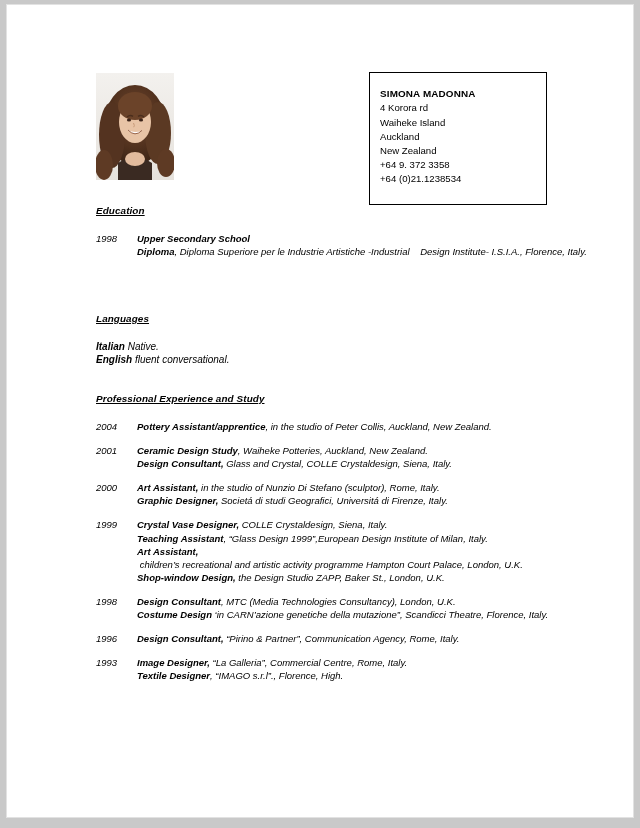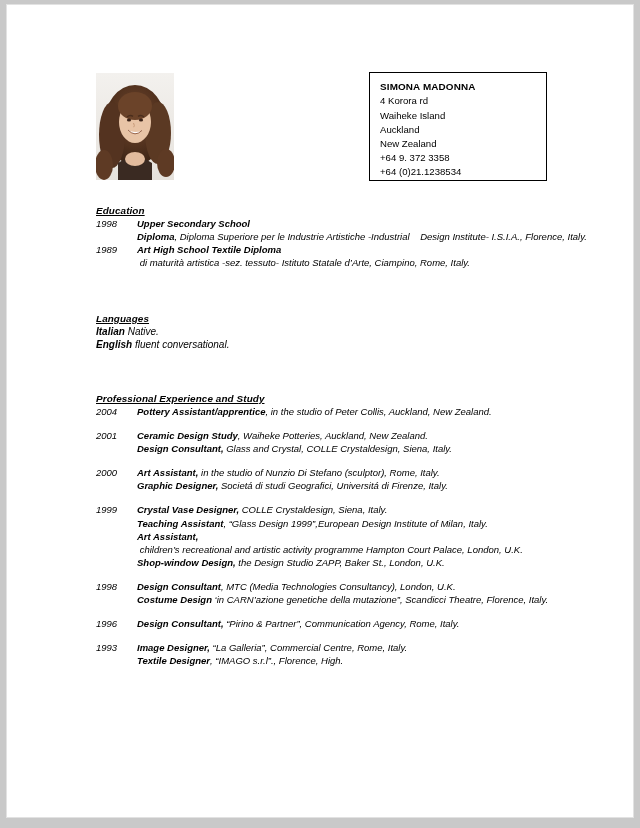--- a/index.html
+++ b/index.html
@@ -44,24 +44,24 @@
     background: #efece8;
     overflow: hidden;
   }
   .photo svg { display: block; }
 
   .contact-box {
     position: absolute;
     left: 362px;
     top: 67px;
     width: 178px;
-    height: 109px;
+    height: 133px;
     border: 1px solid #000000;
     box-sizing: border-box;
-    padding: 7px 0 0 10px;
+    padding: 14px 0 0 10px;
   }
   .contact-line {
     font-size: 9.6px;
     line-height: 14.2px;
     color: #000;
     white-space: pre;
   }
   .contact-name {
     font-weight: bold;
     font-size: 9.9px;
@@ -79,21 +79,21 @@
 
   .section-title {
     font-size: 9.9px;
     font-weight: bold;
     text-decoration: underline;
     color: #000;
     letter-spacing: 0.1px;
     margin: 0 0 0 0;
   }
 
-  .rows { margin-top: 1px; }
+  .rows { margin-top: 16px; }
 
   .row {
     display: flex;
     align-items: flex-start;
   }
   .row-year {
     width: 41px;
     flex: 0 0 41px;
     font-size: 9.5px;
     line-height: 13.1px;
@@ -176,26 +176,20 @@
 
   <div class="section" id="sec-education">
     <div class="section-title">Education</div>
     <div class="rows" id="edu-rows">
         <div class="row">
           <div class="row-year">1998</div>
           <div class="row-body">
             <p><b>Upper Secondary School Diploma</b><span class="wide-gap">, Diploma Superiore per le Industrie Artistiche -Industrial    Design Institute- I.S.I.A., Florence, Italy.</span></p>
           </div>
         </div>
-        <div class="row">
-          <div class="row-year">1989</div>
-          <div class="row-body">
-            <p><b>Art High School Textile Diploma</b><span class="wide-gap"> di maturità artistica -sez. tessuto- Istituto Statale d’Arte, Ciampino, Rome, Italy.</span></p>
-          </div>
-        </div>
       </div>
   </div>
 
   <div class="section" id="sec-languages">
     <div class="section-title">Languages</div>
     <div class="rows" id="lang-rows">
         <div class="lang-line"><b>Italian</b><span> Native.</span></div>
         <div class="lang-line"><b>English</b><span> fluent conversational.</span></div>
       </div>
   </div>

